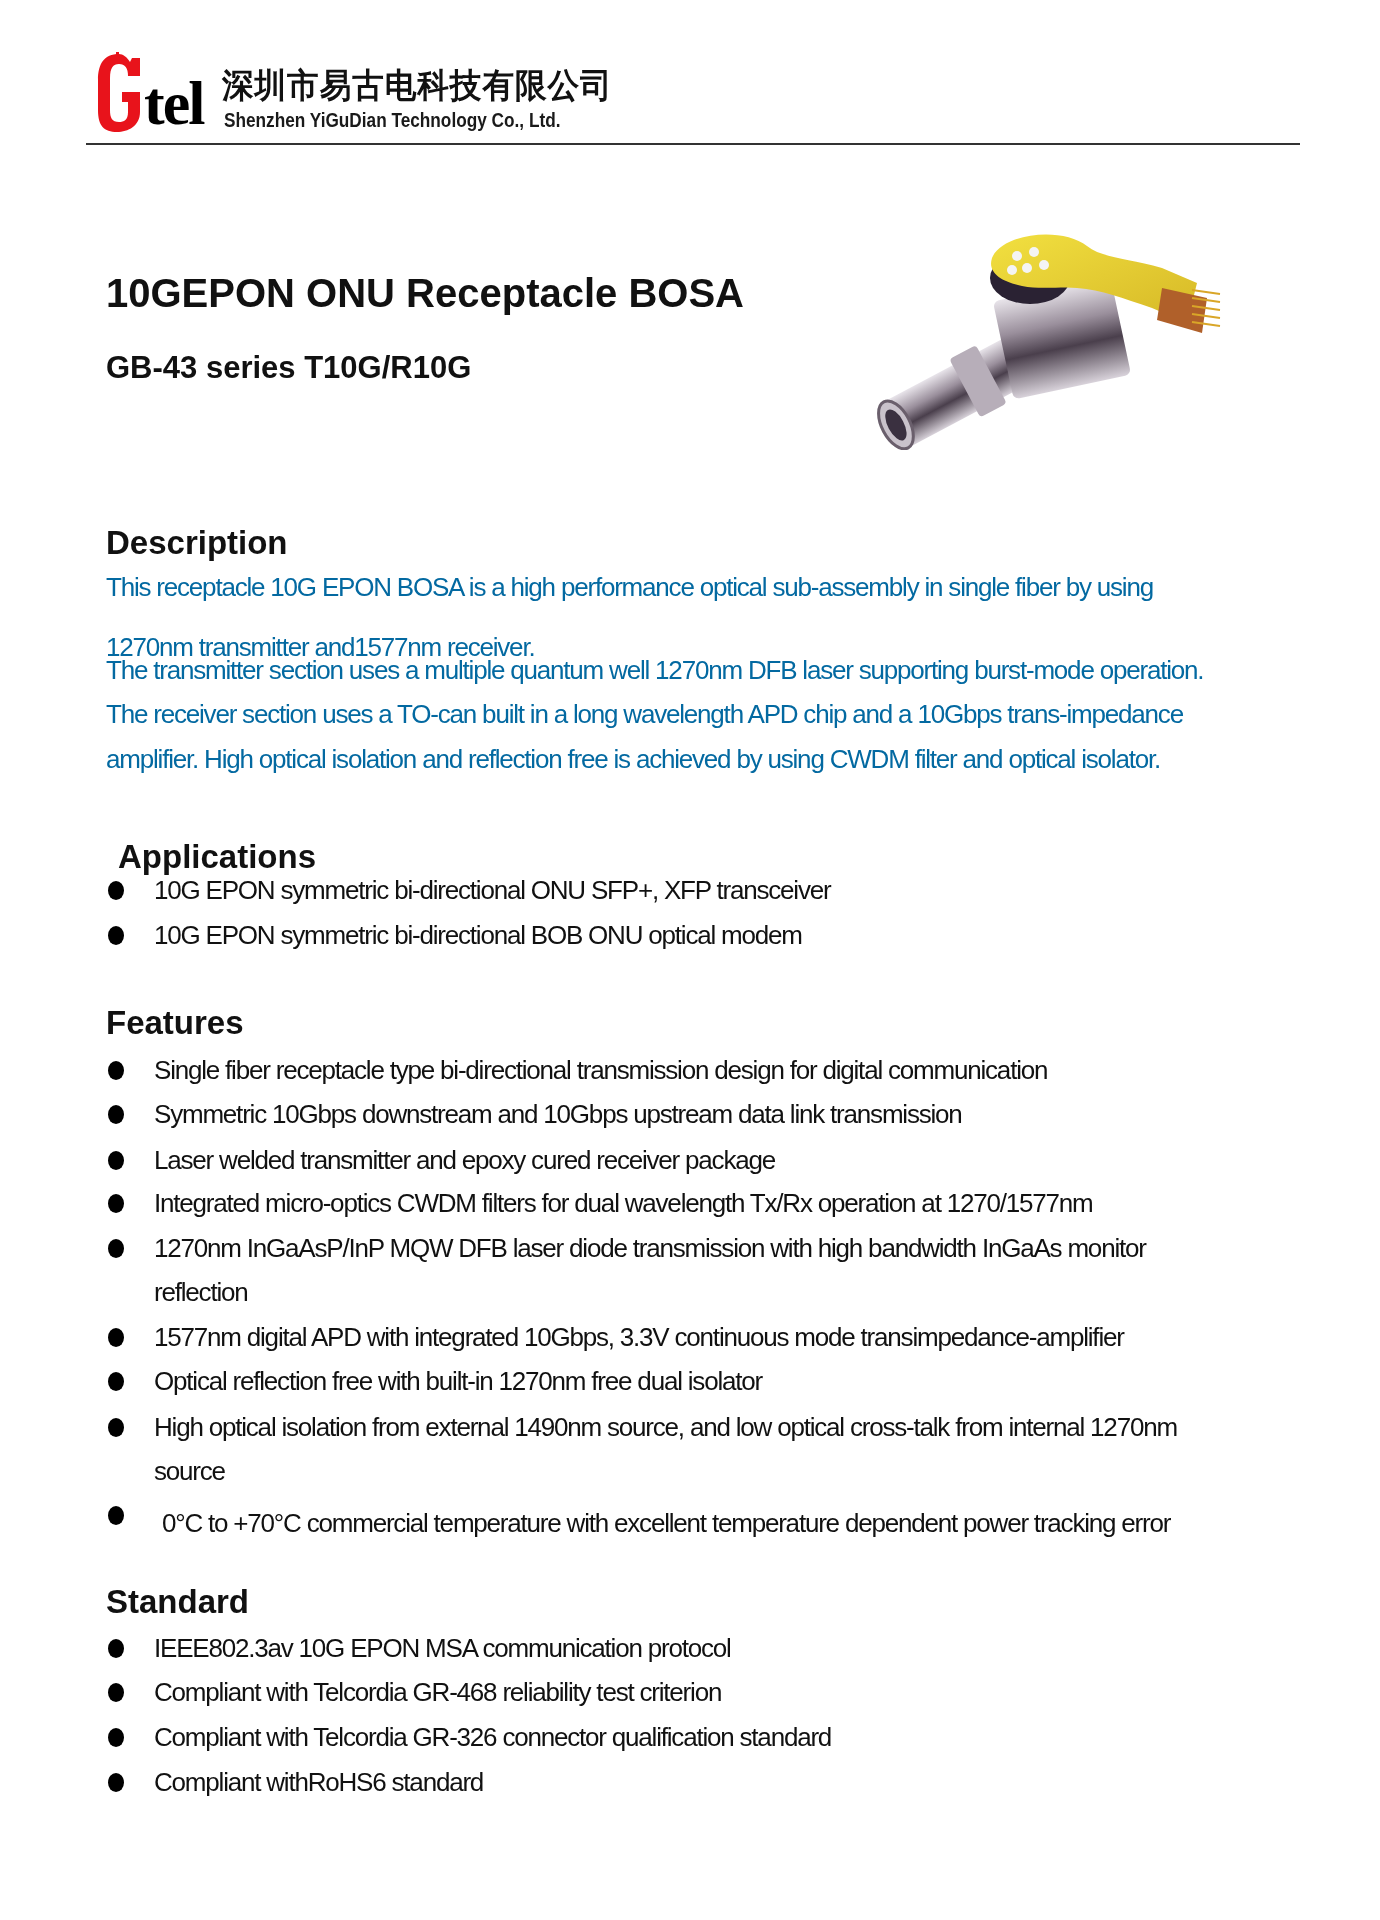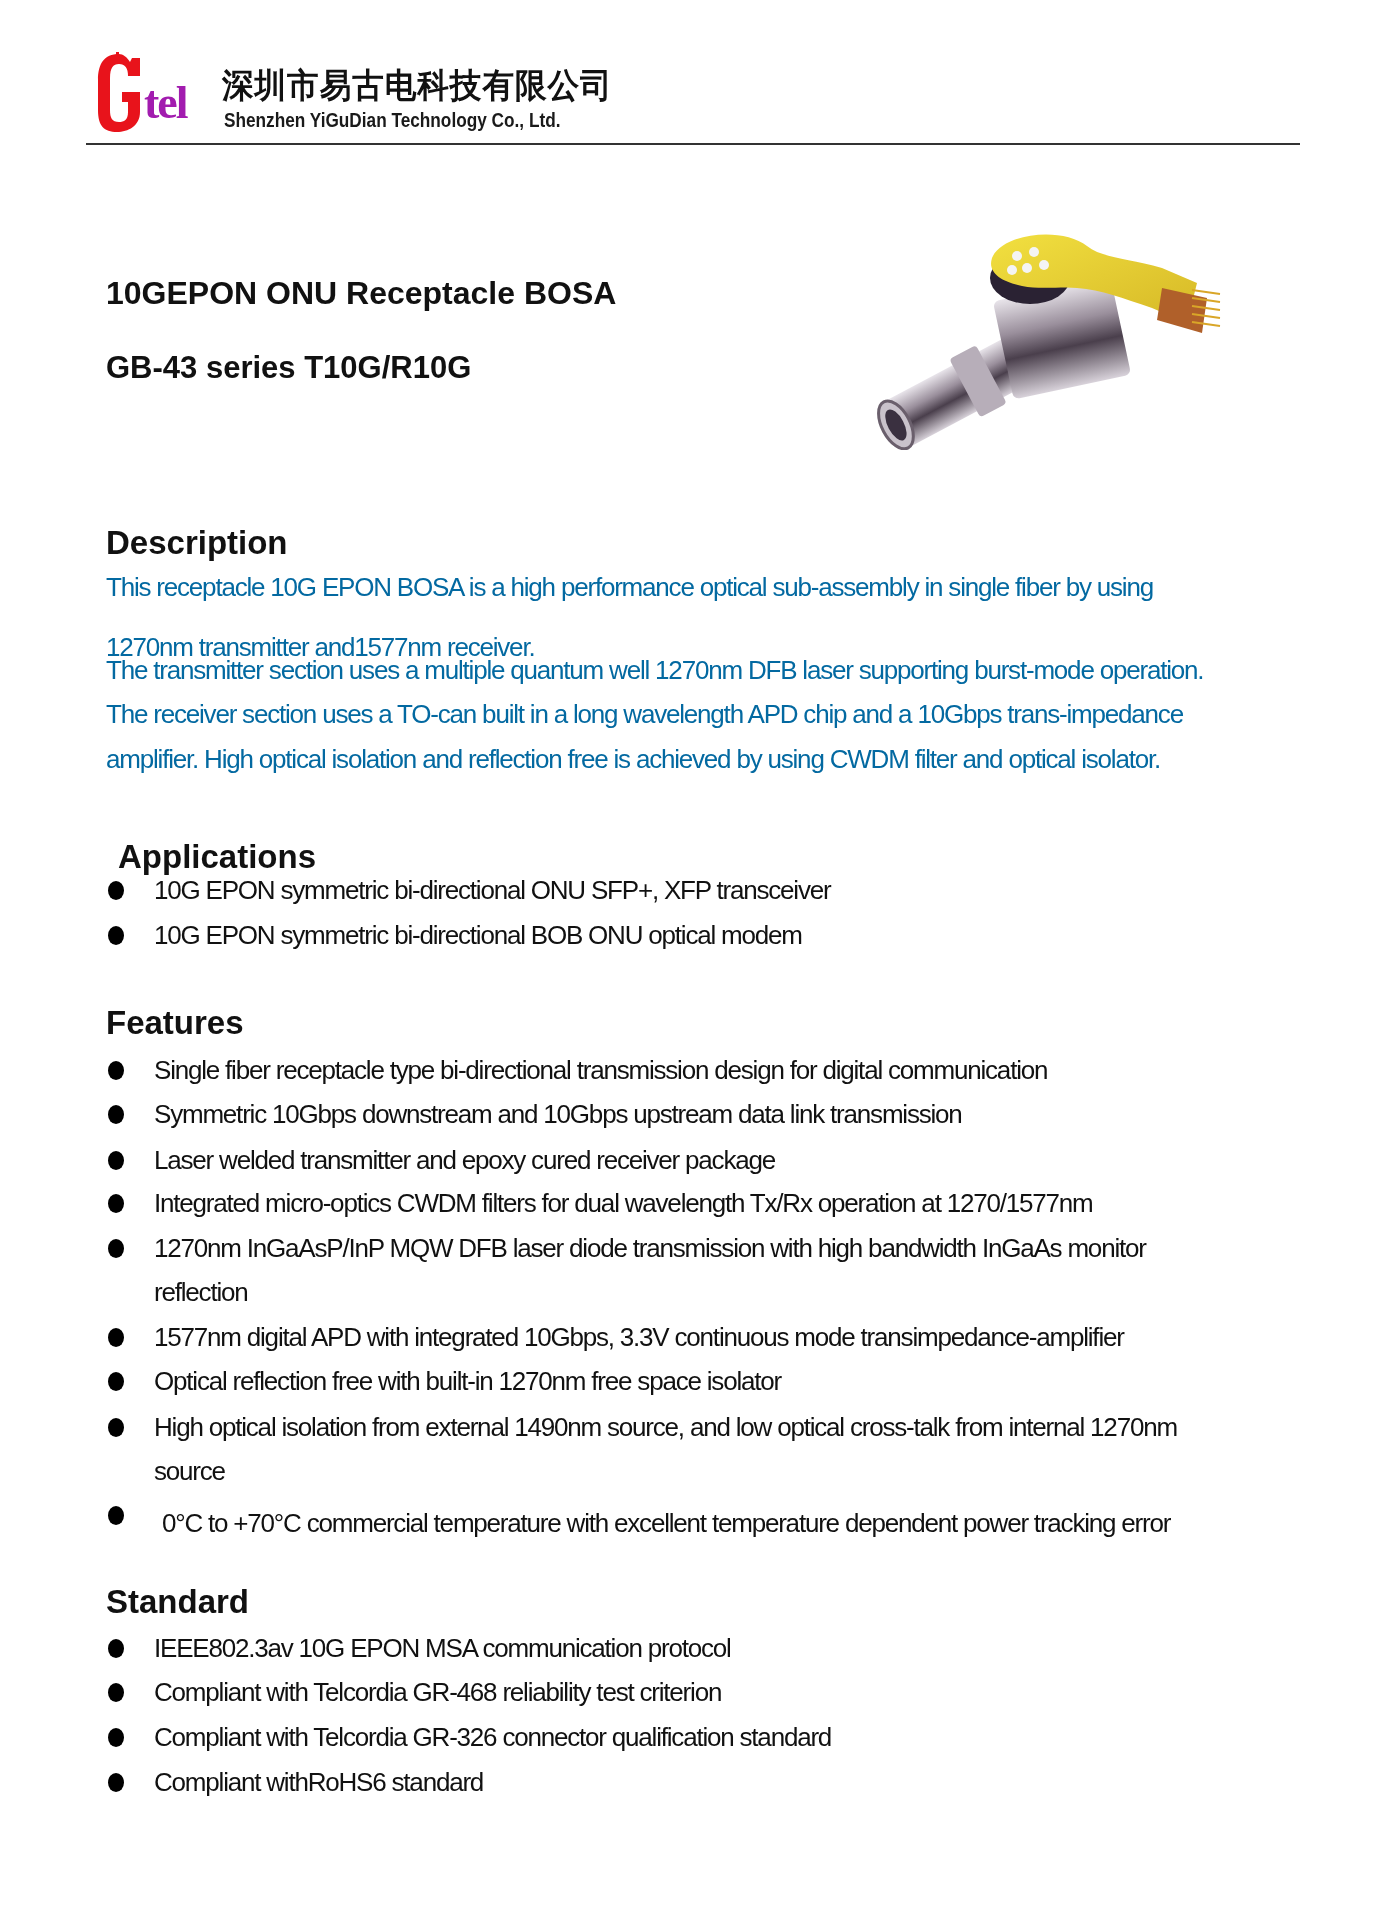--- a/index.html
+++ b/index.html
@@ -1,24 +1,24 @@
 <!DOCTYPE html>
 <html><head>
 <meta charset="utf-8">
 <style>
   html, body { margin:0; padding:0; background:#ffffff; }
   body { width:1380px; height:1920px; position:relative; overflow:hidden; font-family:"Liberation Sans", sans-serif; color:#111; }
   
   .logo-g { position:absolute; left:96px; top:52px; width:46px; height:82px; }
-  .logo-tel { position:absolute; left:144px; top:72px; font-family:"Liberation Serif", serif; font-weight:bold; font-size:46px; line-height:62px; color:#a21caf; letter-spacing:-2px; }
+  .logo-tel { position:absolute; left:144px; top:72px; font-family:"Liberation Serif", serif; font-weight:bold; font-size:62px; line-height:62px; color:#000000; letter-spacing:-2px; }
   .logo-cn { position:absolute; left:222px; top:66px; font-family:"DejaVu Sans", sans-serif; font-weight:bold; font-size:34px; line-height:38px; color:#111; letter-spacing:1px; transform:scaleX(0.93); transform-origin:left; }
   .logo-en { position:absolute; left:224px; top:108px; font-family:"Liberation Sans", sans-serif; font-weight:bold; font-size:21px; line-height:24px; color:#1a1a1a; transform:scaleX(0.82); transform-origin:left; }
   .header-rule { position:absolute; left:86px; top:143px; width:1214px; height:2px; background:#333; }
   
-  .doc-title { position:absolute; left:106px; top:270px; font-weight:bold; font-size:32px; line-height:46px; white-space:nowrap; }
+  .doc-title { position:absolute; left:106px; top:270px; font-weight:bold; font-size:40px; line-height:46px; white-space:nowrap; }
   .doc-subtitle { position:absolute; left:106px; top:350px; font-weight:bold; font-size:31px; line-height:36px; white-space:nowrap; }
   .product-photo { position:absolute; left:862px; top:228px; width:378px; height:222px; }
   
   .section-heading { position:absolute; left:106px; font-weight:bold; font-size:33px; line-height:38px; white-space:nowrap; }
   .para-line { position:absolute; left:106px; font-size:26px; line-height:30px; letter-spacing:-1.2px; white-space:nowrap; color:#0369a1; }
   .bullet { position:absolute; left:108px; width:16px; height:19px; border-radius:50%; background:#000; }
   .bullet-text { position:absolute; left:154px; font-size:26px; line-height:30px; letter-spacing:-1.2px; white-space:nowrap; color:#111; }
 </style>
 </head>
 <body>
@@ -112,21 +112,21 @@
   <p class="bullet-text" style="margin:0; top:1188px;">Integrated micro-optics CWDM filters for dual wavelength Tx/Rx operation at 1270/1577nm</p>
 
   <span class="bullet" style="top:1239px;"></span>
   <p class="bullet-text" style="margin:0; top:1233px;">1270nm InGaAsP/InP MQW DFB laser diode transmission with high bandwidth InGaAs monitor</p>
   <p class="bullet-text" style="margin:0; top:1277px;">reflection</p>
 
   <span class="bullet" style="top:1328px;"></span>
   <p class="bullet-text" style="margin:0; top:1322px;">1577nm digital APD with integrated 10Gbps, 3.3V continuous mode transimpedance-amplifier</p>
 
   <span class="bullet" style="top:1372px;"></span>
-  <p class="bullet-text" style="margin:0; top:1366px;">Optical reflection free with built-in 1270nm free space isolator</p>
+  <p class="bullet-text" style="margin:0; top:1366px;">Optical reflection free with built-in 1270nm free dual isolator</p>
 
   <span class="bullet" style="top:1418px;"></span>
   <p class="bullet-text" style="margin:0; top:1412px;">High optical isolation from external 1490nm source, and low optical cross-talk from internal 1270nm</p>
   <p class="bullet-text" style="margin:0; top:1456px;">source</p>
 
   <span class="bullet" style="top:1506px;"></span>
   <p class="bullet-text" style="margin:8px; top:1500px;">0°C to +70°C commercial temperature with excellent temperature dependent power tracking error</p>
 </section>
 
 <section>

